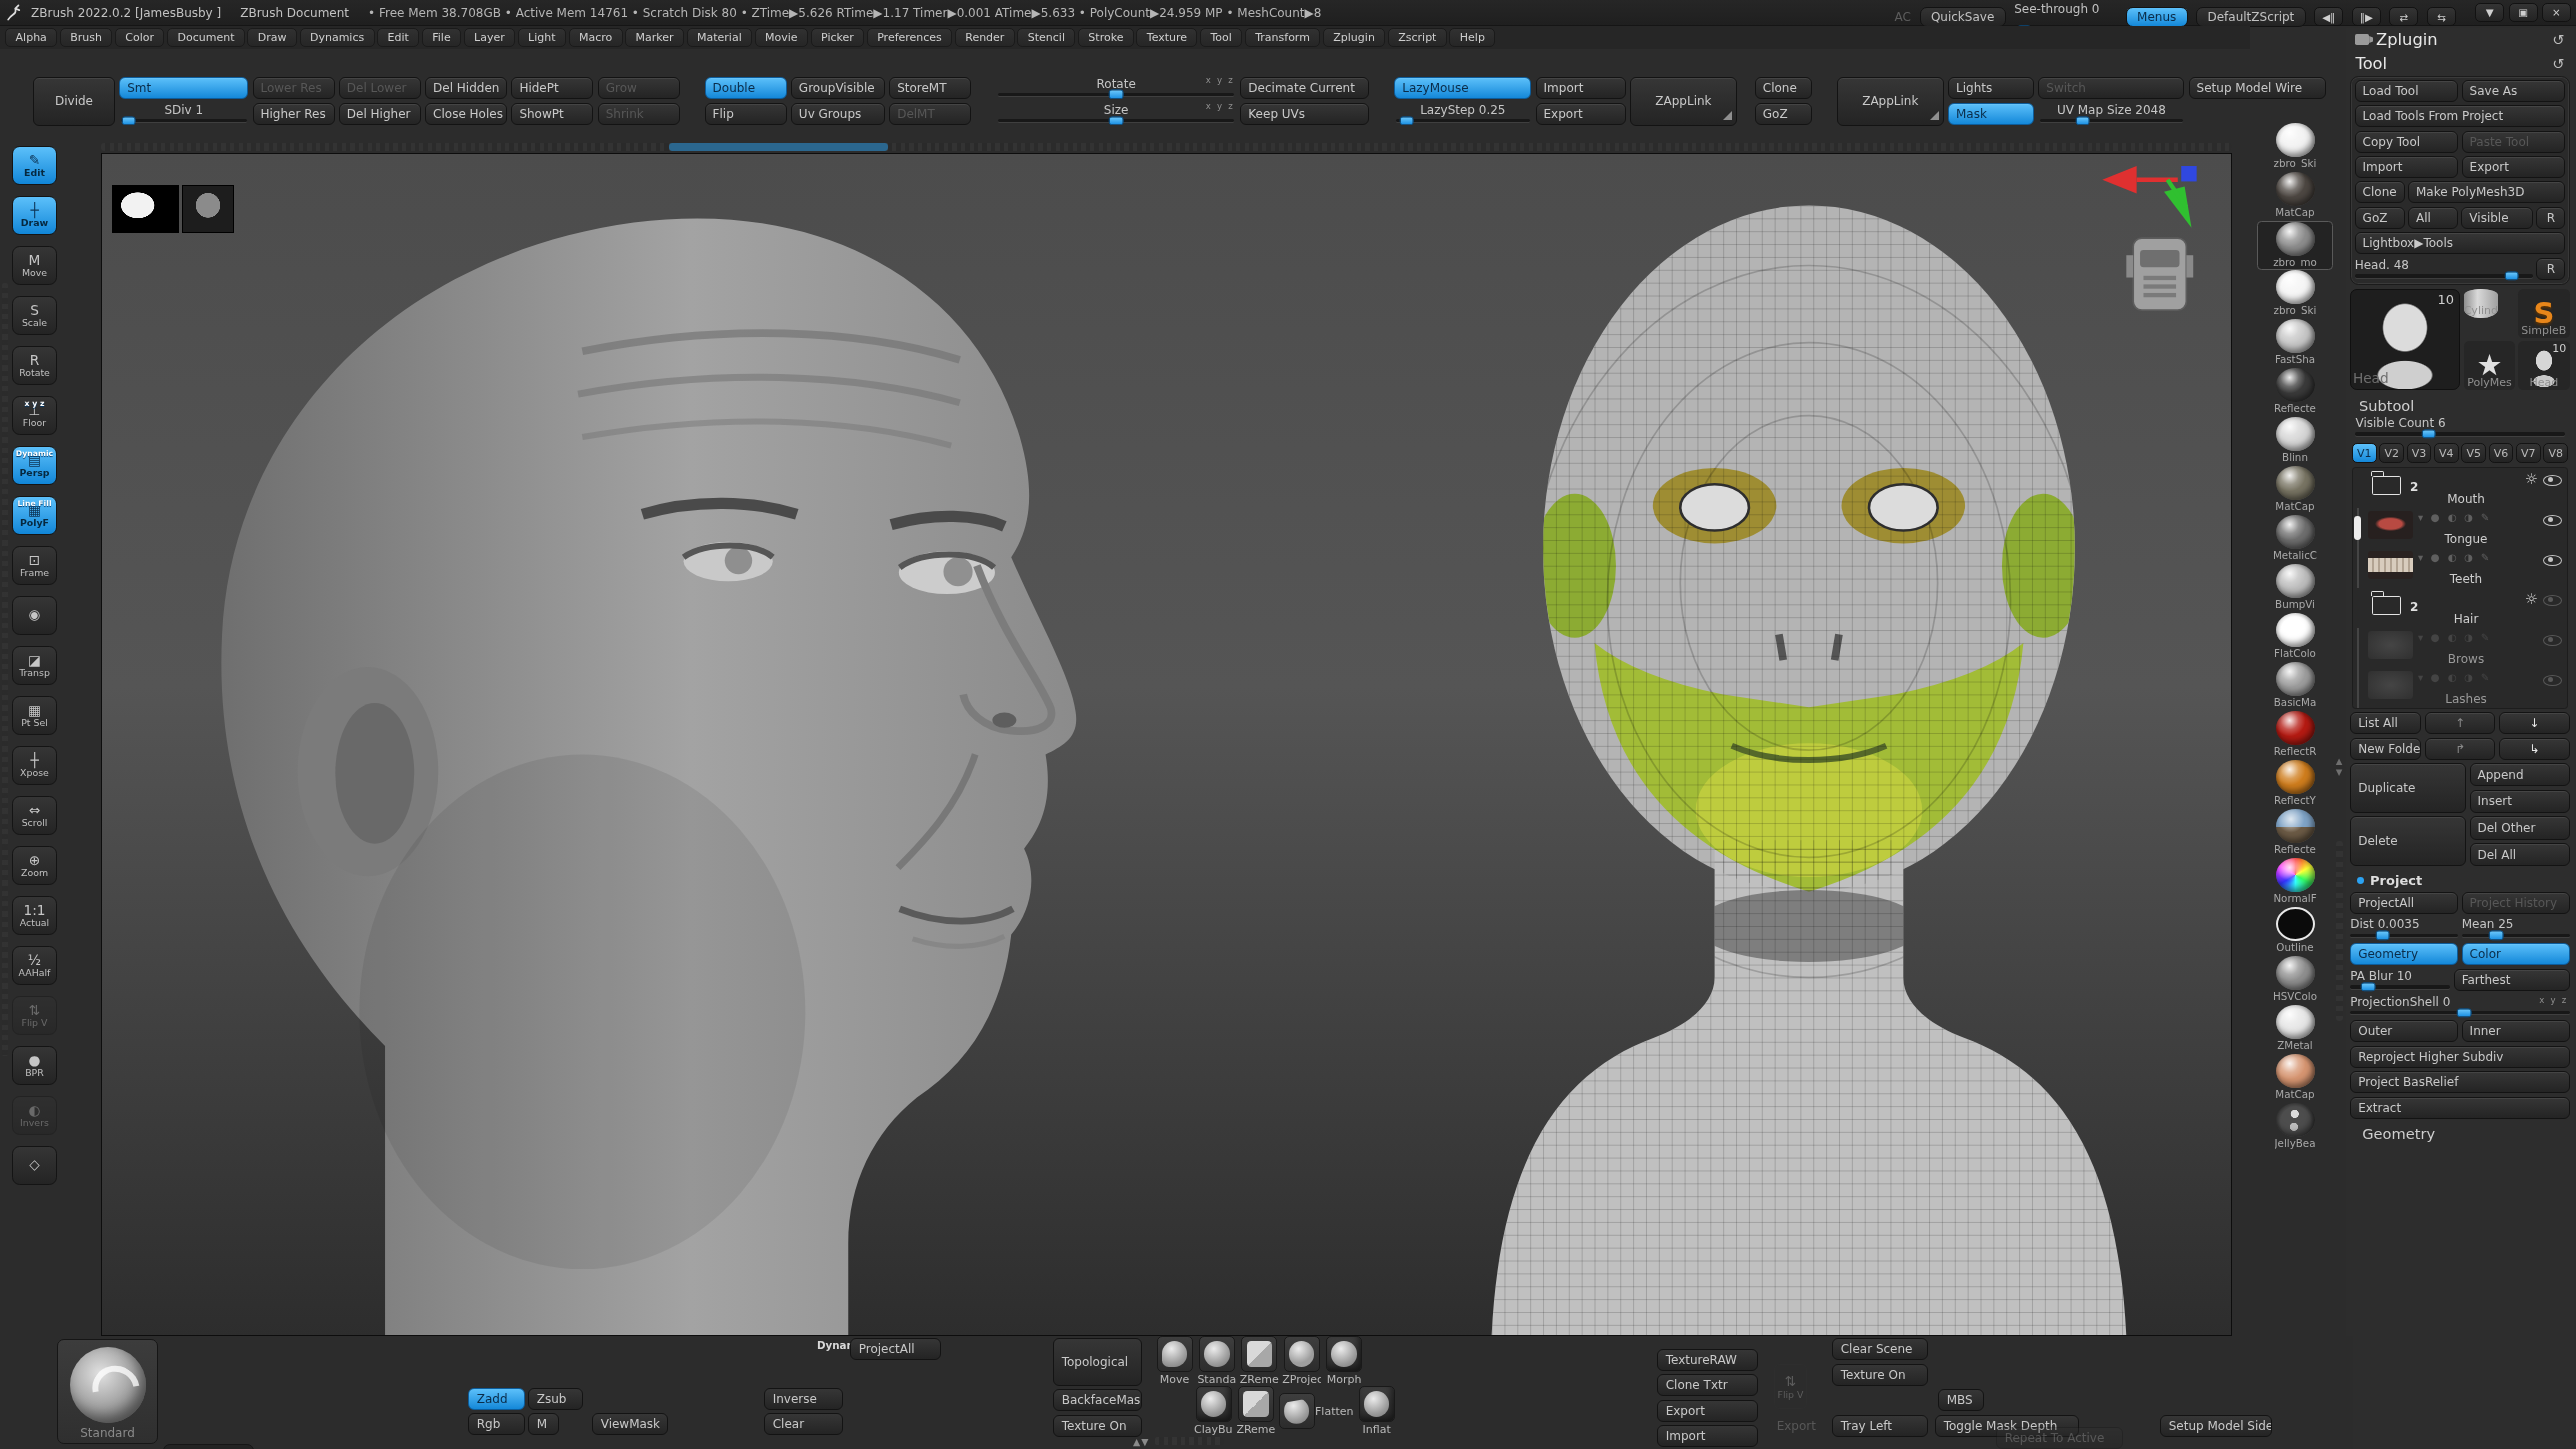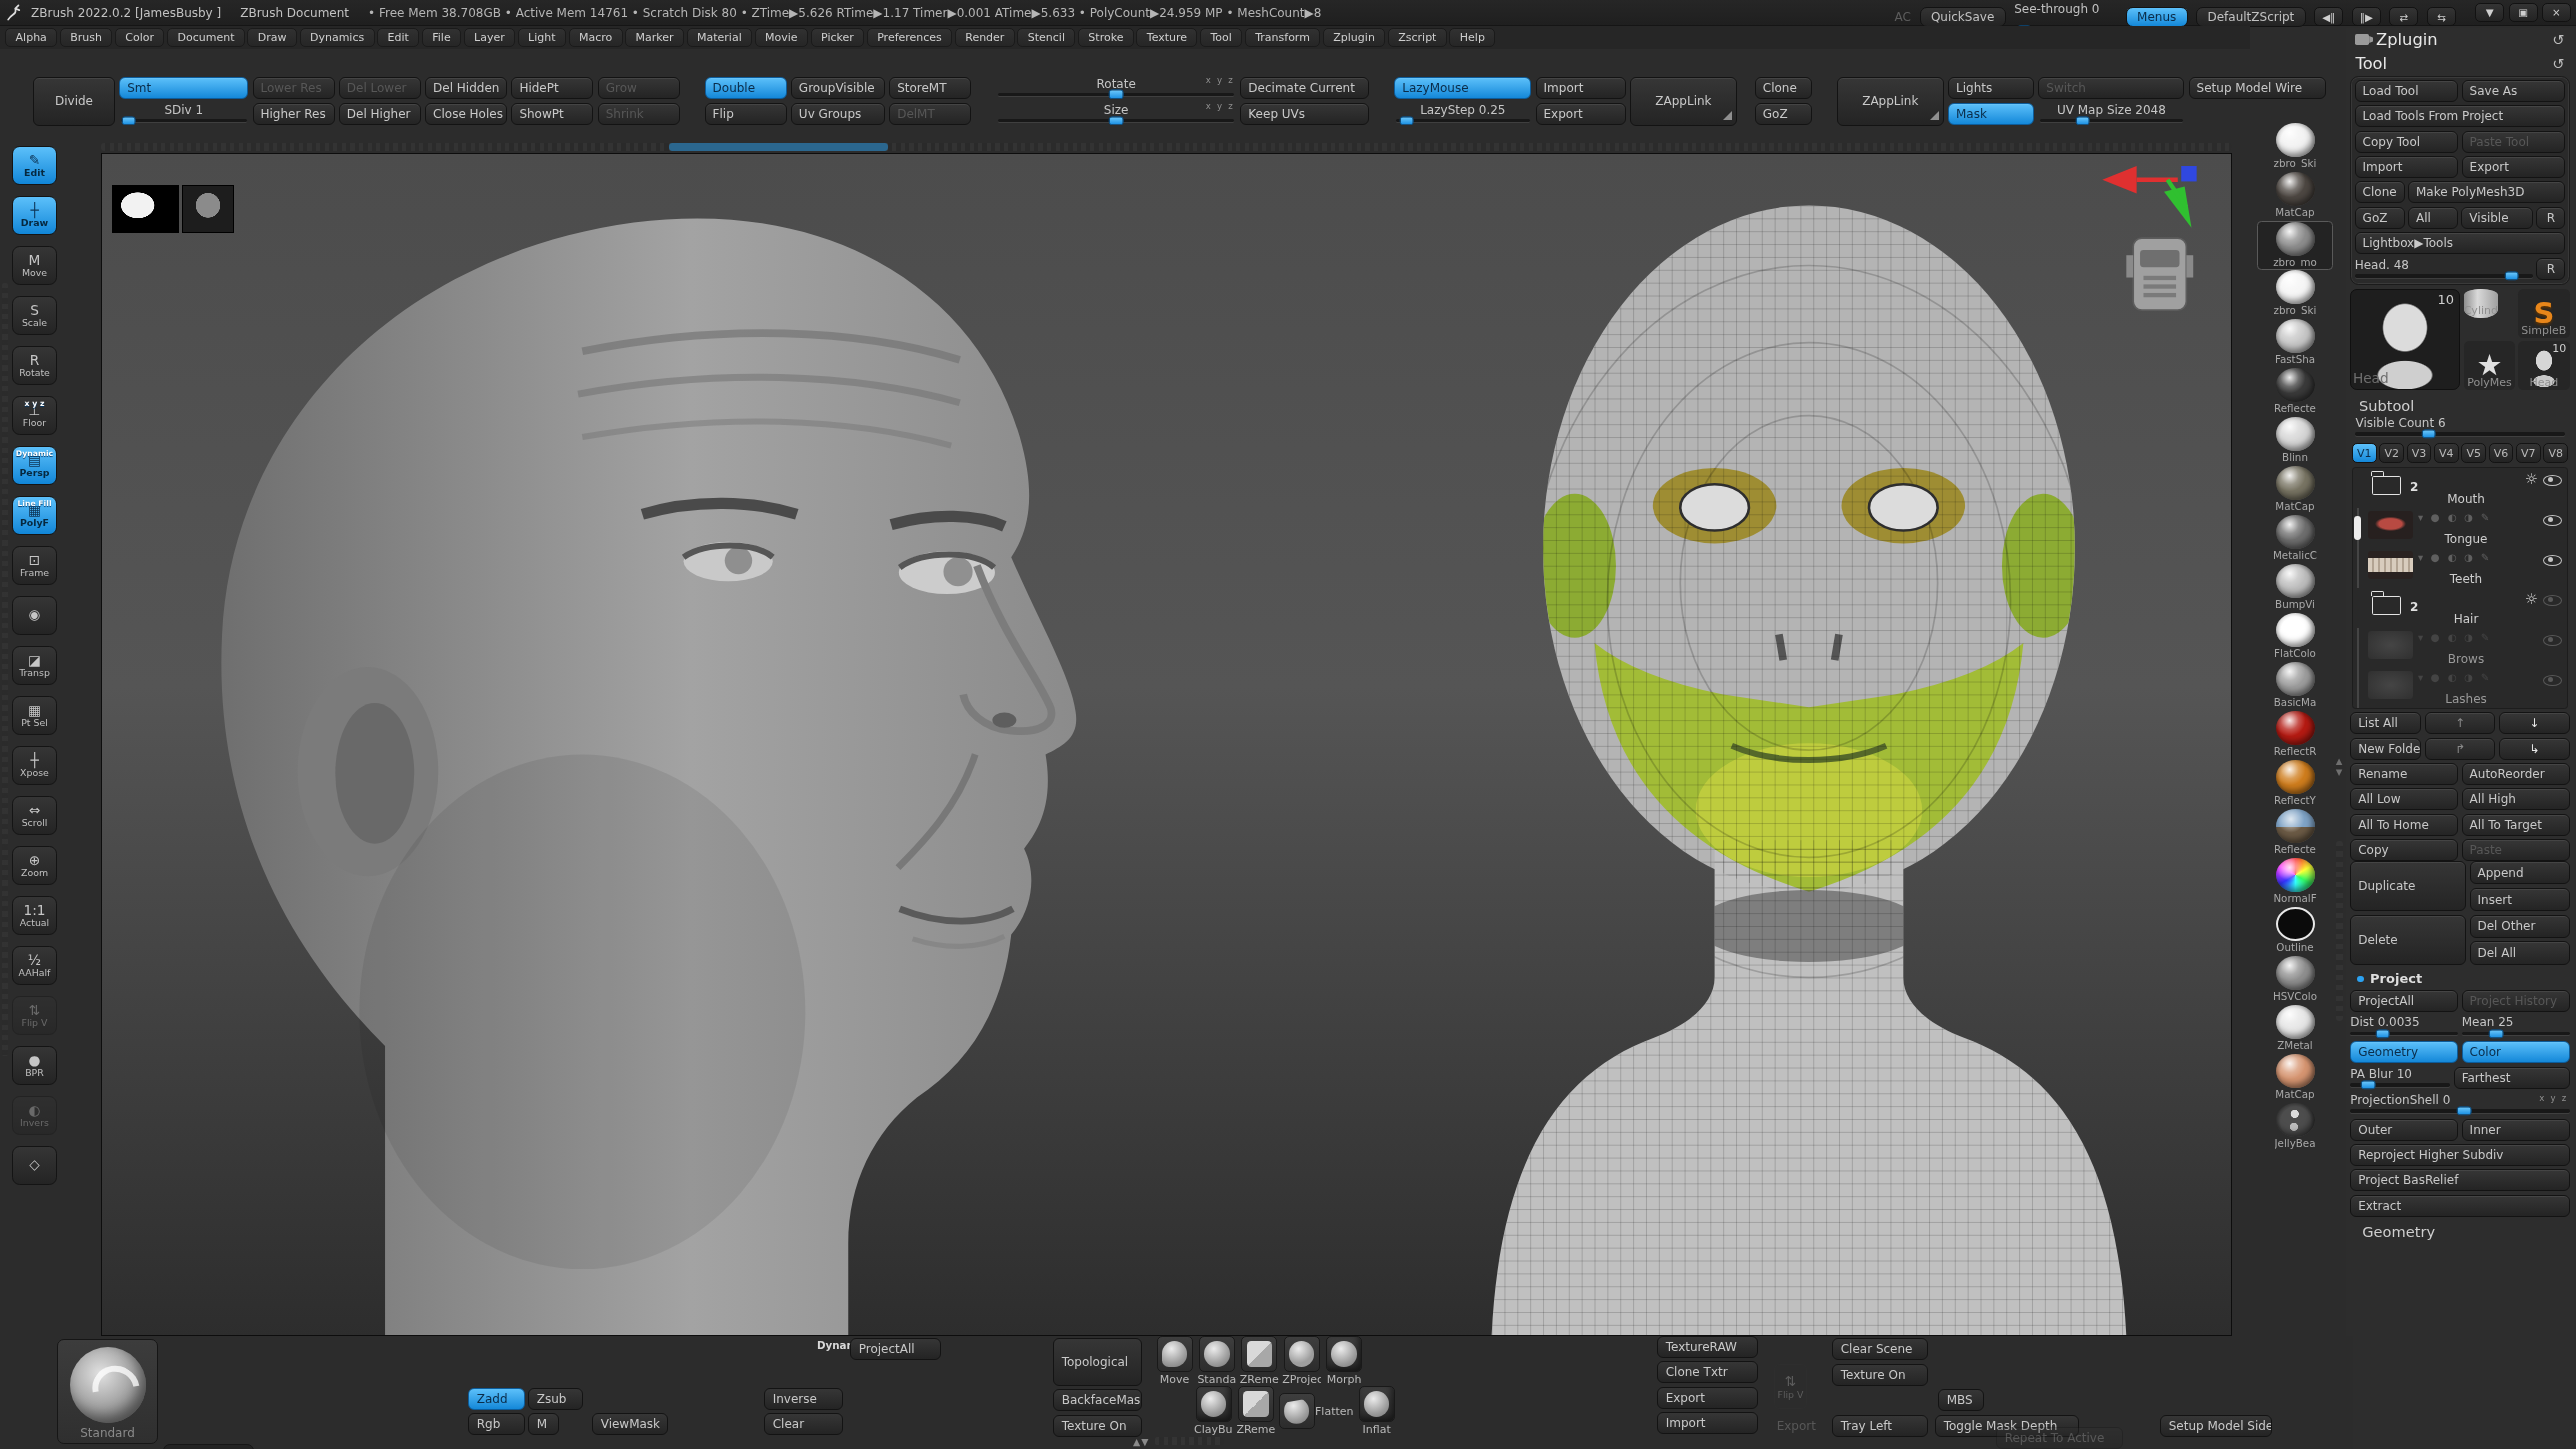--- a/index.html
+++ b/index.html
@@ -1072,42 +1072,20 @@
     <div class="pbtn">List All</div>
     <div class="pbtn" style="justify-content:center;color:#8a8a8a">↑</div>
     <div class="pbtn" style="justify-content:center;color:#e8e8e8">↓</div>
   </div>
   <div class="prow">
     <div class="pbtn">New Folder</div>
     <div class="pbtn" style="justify-content:center;color:#8a8a8a">↱</div>
     <div class="pbtn" style="justify-content:center;color:#e8e8e8">↳</div>
   </div>
 
-  <div>
-
-      <div class="prow">
-        <div class="pbtn">Rename</div>
-        <div class="pbtn">AutoReorder</div>
-      </div>
-
-      <div class="prow">
-        <div class="pbtn">All Low</div>
-        <div class="pbtn">All High</div>
-      </div>
-
-      <div class="prow">
-        <div class="pbtn">All To Home</div>
-        <div class="pbtn">All To Target</div>
-      </div>
-
-      <div class="prow">
-        <div class="pbtn">Copy</div>
-        <div class="pbtn disabled">Paste</div>
-      </div>
-    </div>
   <div class="prow" style="height:50px">
     <div class="pbtn" style="height:50px">Duplicate</div>
     <div class="vcol" style="flex:1">
       <div class="pbtn">Append</div>
       <div class="pbtn">Insert</div>
     </div>
   </div>
   <div class="prow" style="height:50px">
     <div class="pbtn" style="height:50px">Delete</div>
     <div class="vcol" style="flex:1">
@@ -1251,21 +1229,21 @@
       </div>
 
       <div style="display:flex;flex-direction:column;align-items:center">
         <span class="bthumb sphere"></span>
         <span class="blabel">Inflat</span>
       </div>
     </div>
   <div class="abs hatch" style="left:1155px;top:101px;width:69px;height:7.7px"></div>
   <span class="abs tri-pair" style="left:1133px;top:100px"><span>▲</span><span>▼</span></span>
 
-  <div class="abs vcol" style="left:1657px;top:0;width:101px">
+  <div class="abs vcol" style="left:1657px;top:13px;width:101px">
 
   <div class="btn">TextureRAW</div>
       <div class="btn">Clone Txtr</div>
       <div class="btn">Export</div>
       <div class="btn">Import</div>
     </div>
 
   <div class="flipv abs" style="left:1774px;top:27.5px">
     <span>⇅</span>
     <span class="fl">Flip V</span>

